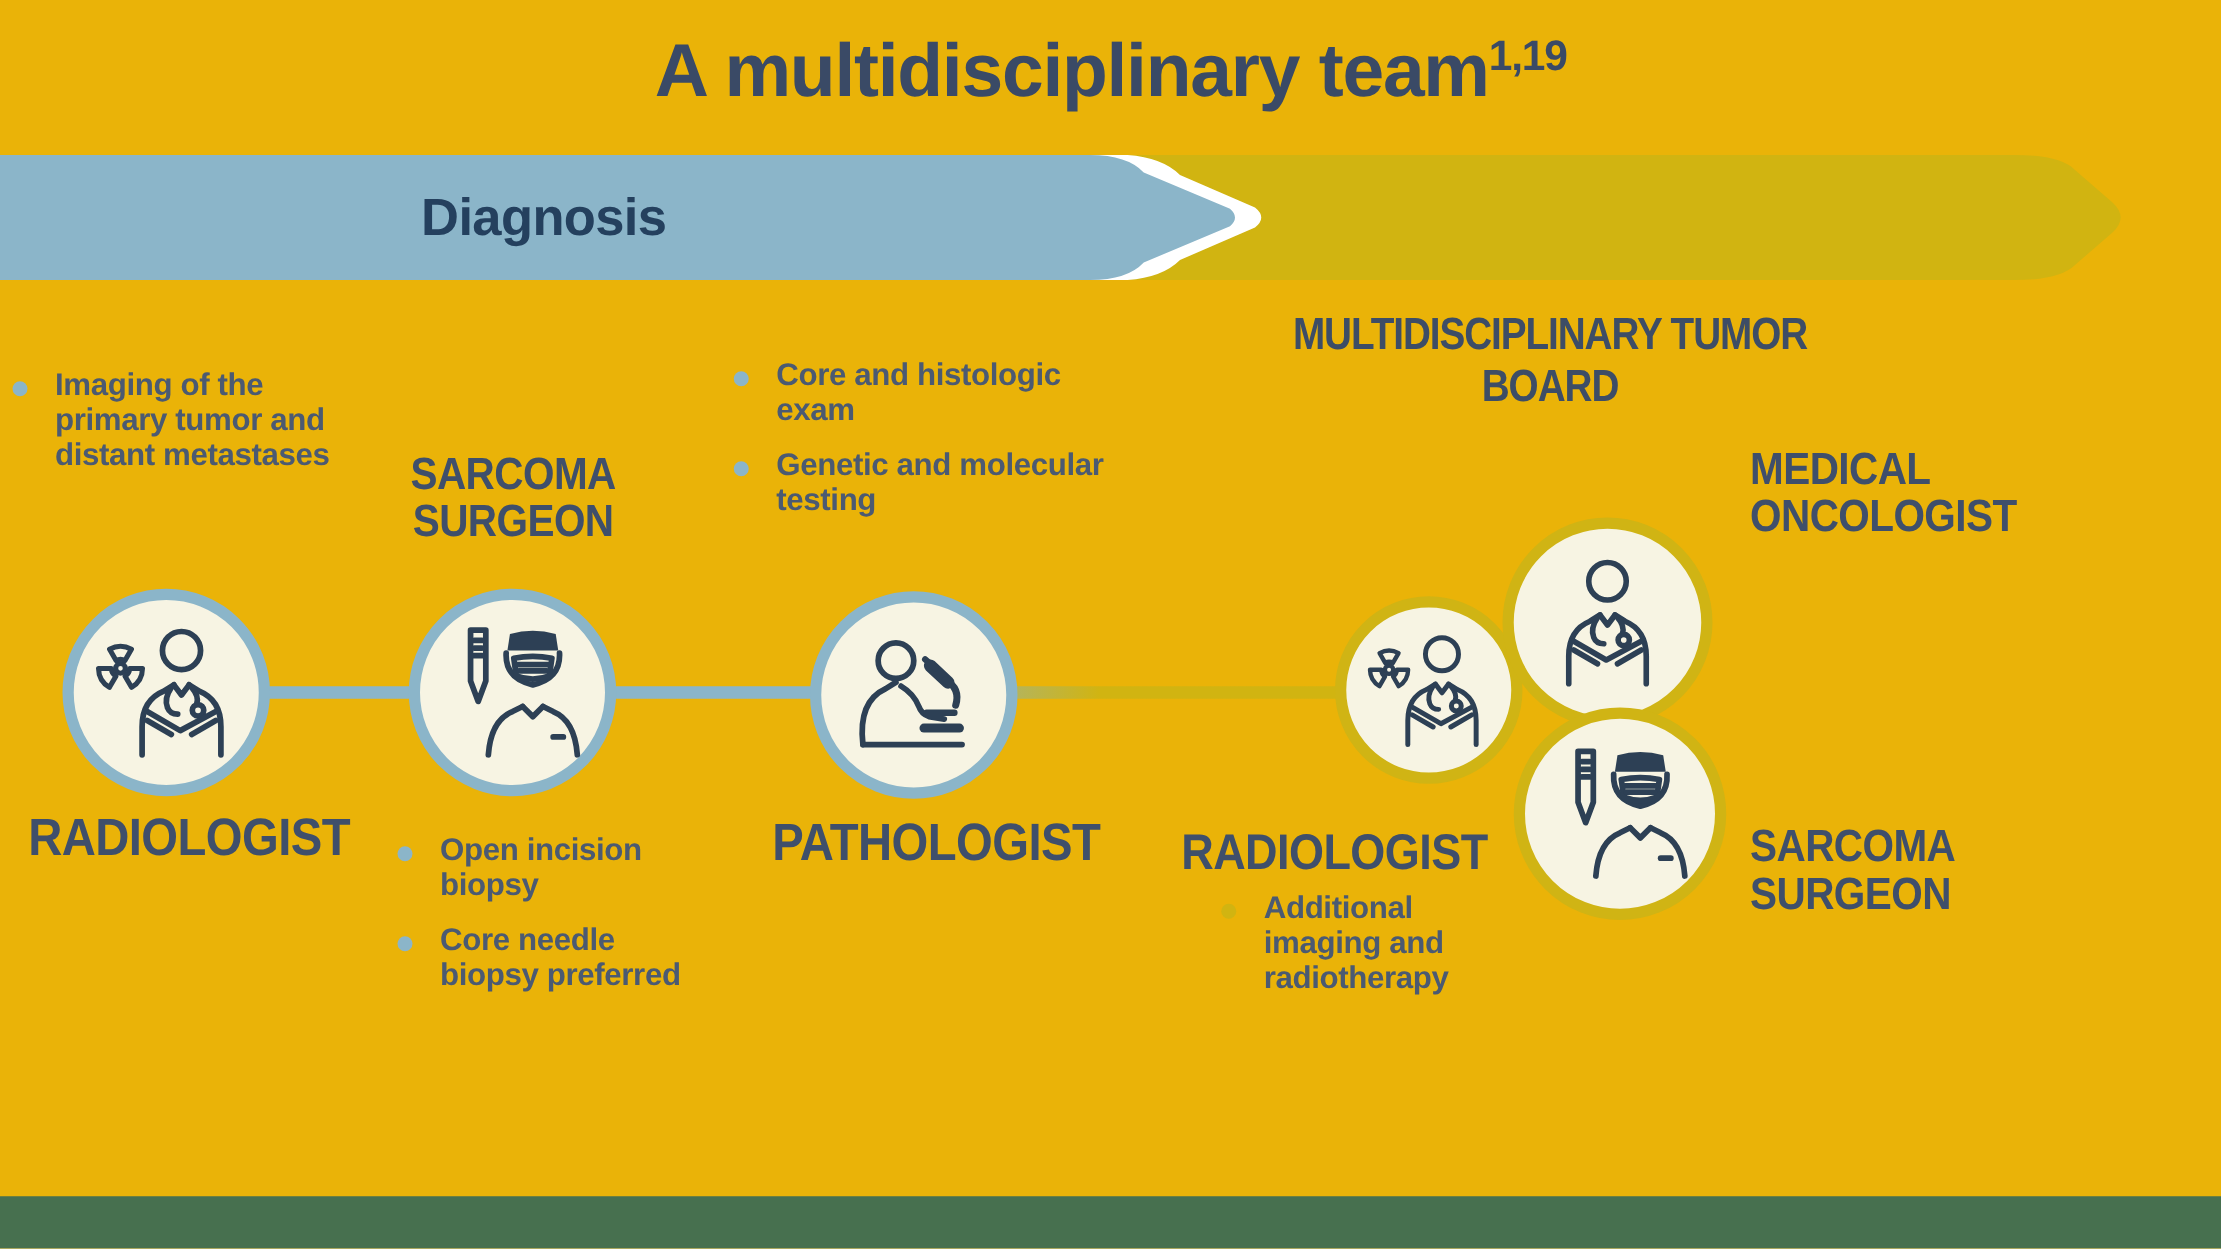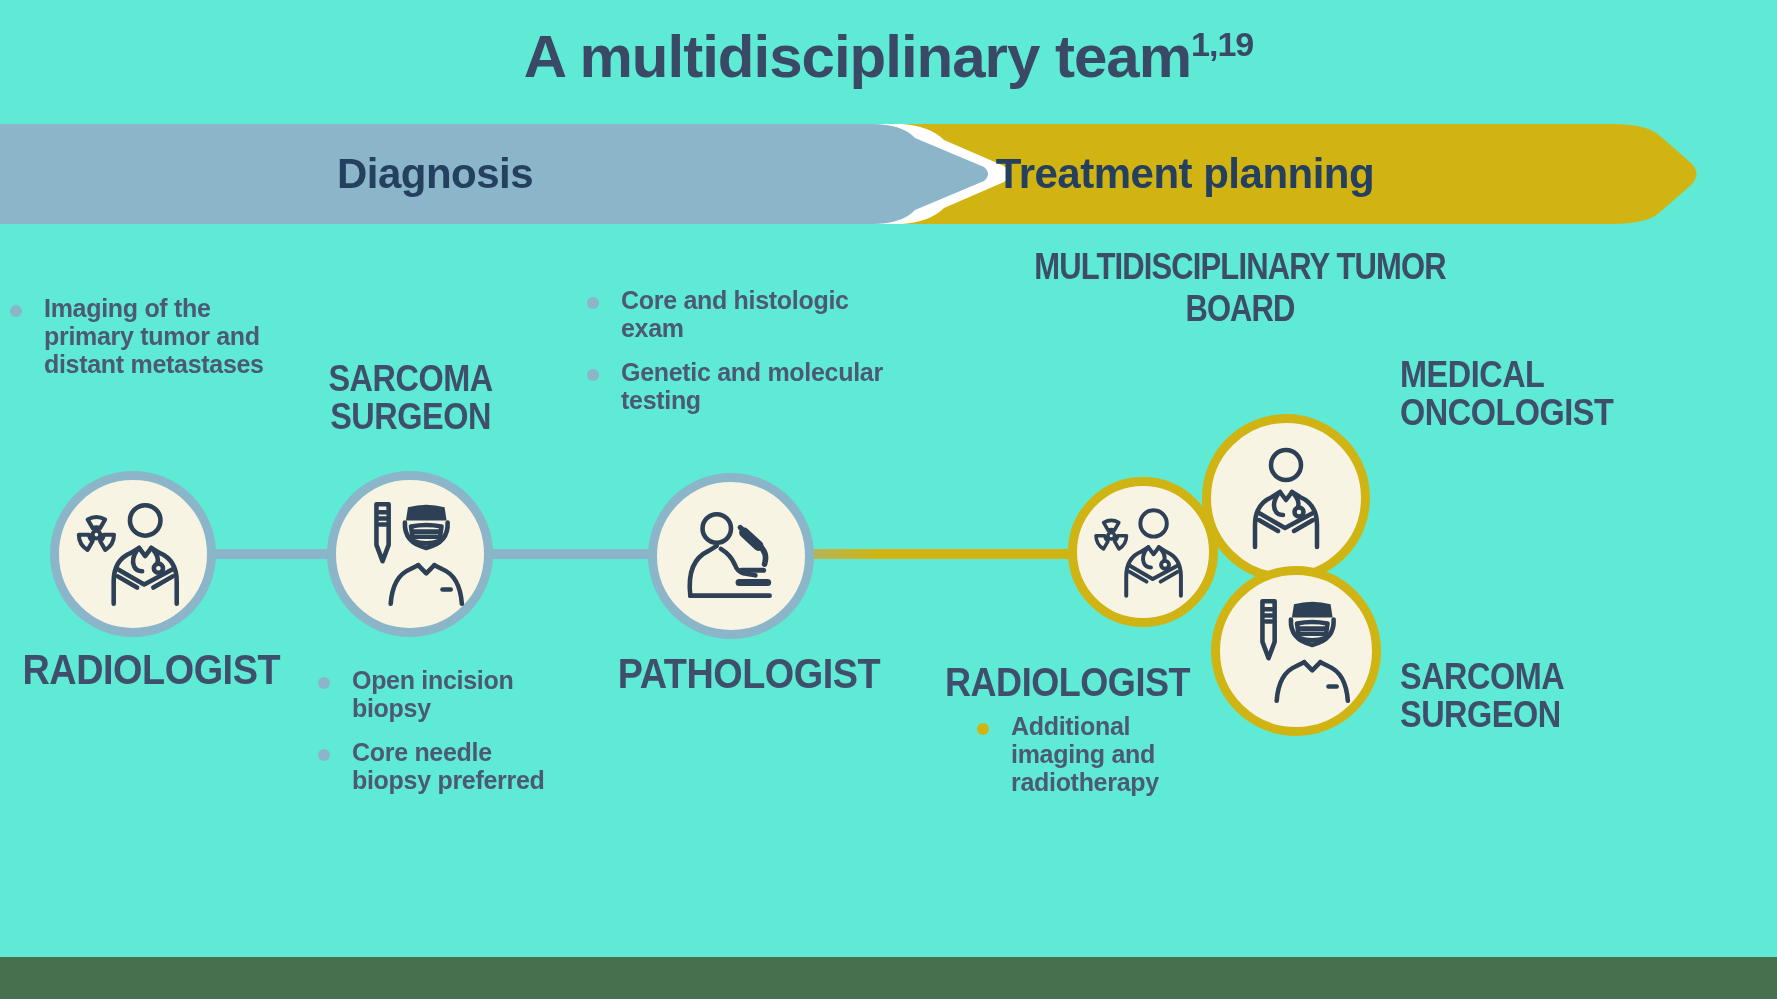--- a/index.html
+++ b/index.html
@@ -1,16 +1,16 @@
 <!DOCTYPE html>
 <html><head>
 <meta charset="utf-8">
 <style>
   html,body{margin:0;padding:0;background:#ffffff;}
-  #stage{position:relative;width:1777px;height:999px;overflow:hidden;background:#5eead4;
+  #stage{position:relative;width:1777px;height:999px;overflow:hidden;background:#eab308;
          font-family:"Liberation Sans","DejaVu Sans",sans-serif;}
   .abs{position:absolute;}
   
   .title{left:0;top:22px;width:1777px;text-align:center;font-size:60px;font-weight:bold;
          color:#3a4a66;letter-spacing:-1px;}
   .title sup{font-size:34px;font-weight:bold;}
   
   .banner-svg{left:0;top:124px;}
   .banner-text{top:124px;height:100px;display:flex;align-items:center;justify-content:center;
                font-size:42px;font-weight:bold;color:#24405e;letter-spacing:-0.5px;}
@@ -112,21 +112,20 @@
   <div class="abs title">
     <span>A multidisciplinary team</span><sup>1,19</sup>
   </div>
 
   <svg class="abs banner-svg" width="1777" height="100" viewBox="0 0 1777 100">
     <path d="M858,0 H1612 Q1648,0 1660,12 L1690,38 Q1703,50 1690,62 L1660,88 Q1648,100 1612,100 H858 Z" fill="#d1b411"></path>
     <path d="M862,0 H902 Q930,2 944,16 L1004,42 Q1014,50 1004,58 L944,84 Q930,98 902,100 H862 Z" fill="#ffffff"></path>
     <path d="M0,0 H872 Q902,0 915,14 L984,43 Q992,50 984,57 L915,86 Q902,100 872,100 H0 Z" fill="#8bb5c9"></path>
   </svg>
   <div class="abs banner-text bt-diag">Diagnosis</div>
-  <div class="abs banner-text bt-treat">Treatment planning</div>
 
   <div class="abs board">MULTIDISCIPLINARY TUMOR BOARD</div>
 
   <div class="abs connector"></div>
 
   <ul class="abs blist blue-bullets" style="left:8px;top:294px;width:260px;">
     <li>Imaging of the primary tumor and distant metastases</li>
   </ul>
 
   <div class="abs role-heading center" style="left:318px;top:360px;width:185px;">SARCOMA SURGEON</div>

